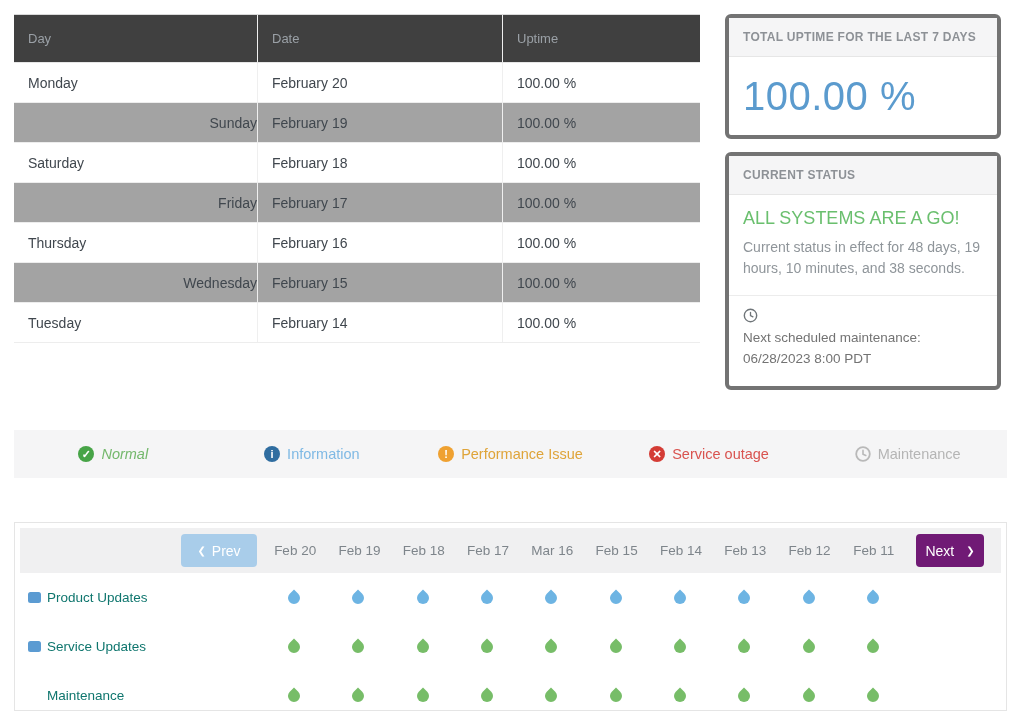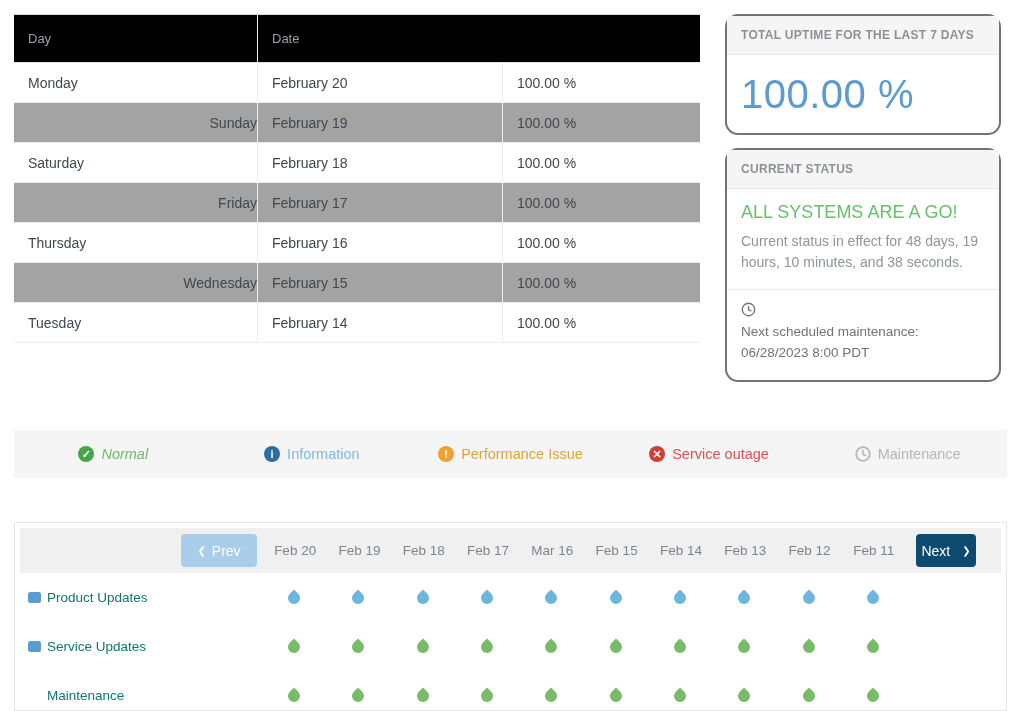--- a/index.html
+++ b/index.html
@@ -3,33 +3,33 @@
 <meta charset="utf-8">
 <style>
   * { margin:0; padding:0; box-sizing:border-box; }
   html,body { width:1024px; height:711px; background:#fff; overflow:hidden;
               font-family:"Liberation Sans", sans-serif; }
   .abs { position:absolute; }
 
   
   .uptime-table { left:14px; top:14px; width:686px; border-top:1px solid #d9d9d9; }
   .ut-row { display:flex; align-items:center; }
-  .ut-head { background:#000000; height:48px; color:#9aa0a6; font-size:13px;
+  .ut-head { background:#404040; height:48px; color:#9aa0a6; font-size:13px;
              border-bottom:1px solid #e6e6e6; }
   .ut-body-row { height:40px; font-size:14px; color:#40474e; background:#fff;
                  border-bottom:1px solid #ededed; }
   .ut-body-row.alt { background:#a3a3a3;text-align:right; }
   .ut-cell { padding-left:14px; }
   .ut-c1 { width:243px; } .ut-c2 { width:245px; } .ut-c3 { width:198px; }
   .ut-head .ut-c2, .ut-head .ut-c3,
   .ut-body-row .ut-c2, .ut-body-row .ut-c3 { border-left:1px solid #efefef; height:100%; display:flex; align-items:center; }
 
   
   .sidebar { left:725px; top:14px; width:276px; }
-  .panel { border:2px solid #737373; border-radius:13px; background:#fff; }
+  .panel { border:4px solid #737373; border-radius:6px; background:#fff; }
   .panel + .panel { margin-top:13px; }
   .panel-head { background:#f5f5f6; border-bottom:1px solid #e6e6e6;
                 padding:12px 14px; font-size:12px; font-weight:bold;
                 color:#8d9196; letter-spacing:.3px; }
   .uptime-big { padding:14px; height:78px; display:flex; align-items:center;
                 font-size:40px; color:#5b9bce; letter-spacing:.5px; }
   .status-body { padding:13px 14px 16px; }
   .status-title { font-size:18px; color:#6abf6e; margin-bottom:8px; }
   .status-detail { font-size:14px; color:#8f959a; line-height:1.5; }
   .maint-body { border-top:1px solid #ececec; padding:12px 14px 16px; }
@@ -47,40 +47,41 @@
 
   
   .history { left:14px; top:522px; width:993px; height:189px;
              border:1px solid #e5e5e5; background:#fff; padding:5px; }
   .hist-head { background:#f0f0f1; height:45px; display:flex; align-items:center; }
   .hist-spacer { width:161px; }
   .btn { border:none; border-radius:4px; color:#fff; font-size:14px;
          height:33px; padding:0 14px; cursor:pointer; display:flex;
          align-items:center; gap:6px; font-family:inherit; }
   .btn-prev { width:76px; background:#a9cdea; justify-content:center; }
-  .btn-next { width:60px; background:#0c4a6e; margin-left:10px; justify-content:center;gap:12px; }
+  .btn-next { width:68px; background:#701a75; margin-left:10px; justify-content:center;gap:12px; }
   .chev { font-size:10px; }
   .date-cells { display:flex; margin-left:6px; }
   .date-cell { width:64.3px; text-align:center; font-size:13.5px; color:#7e858b; }
   .hist-row { height:49px; display:flex; align-items:center; }
   .hist-label { width:242px; padding-left:8px; display:flex; align-items:center;
                 gap:6px; font-size:13.5px; color:#0f766e; }
   .hist-label.no-icon { padding-left:27px; }
   .folder { width:13px; height:11px; border-radius:2.5px; background:#5b9bd2; }
   .drop-cell { width:64.3px; display:flex; justify-content:center; }
   .droplet { width:12px; height:12px; border-radius:0 50% 50% 50%;
              transform:rotate(45deg); }
 </style>
 </head>
 <body>
 
 <div class="abs uptime-table">
   <div class="ut-row ut-head">
     <div class="ut-cell ut-c1">Day</div>
     <div class="ut-cell ut-c2">Date</div>
+    <div class="ut-cell ut-c3">Uptime</div>
   </div>
   <div id="uptime-body">
       <div class="ut-row ut-body-row">
         <div class="ut-cell ut-c1">Monday</div>
         <div class="ut-cell ut-c2">February 20</div>
         <div class="ut-cell ut-c3">100.00 %</div>
       </div>
       <div class="ut-row ut-body-row alt">
         <div class="ut-cell ut-c1">Sunday</div>
         <div class="ut-cell ut-c2">February 19</div>

